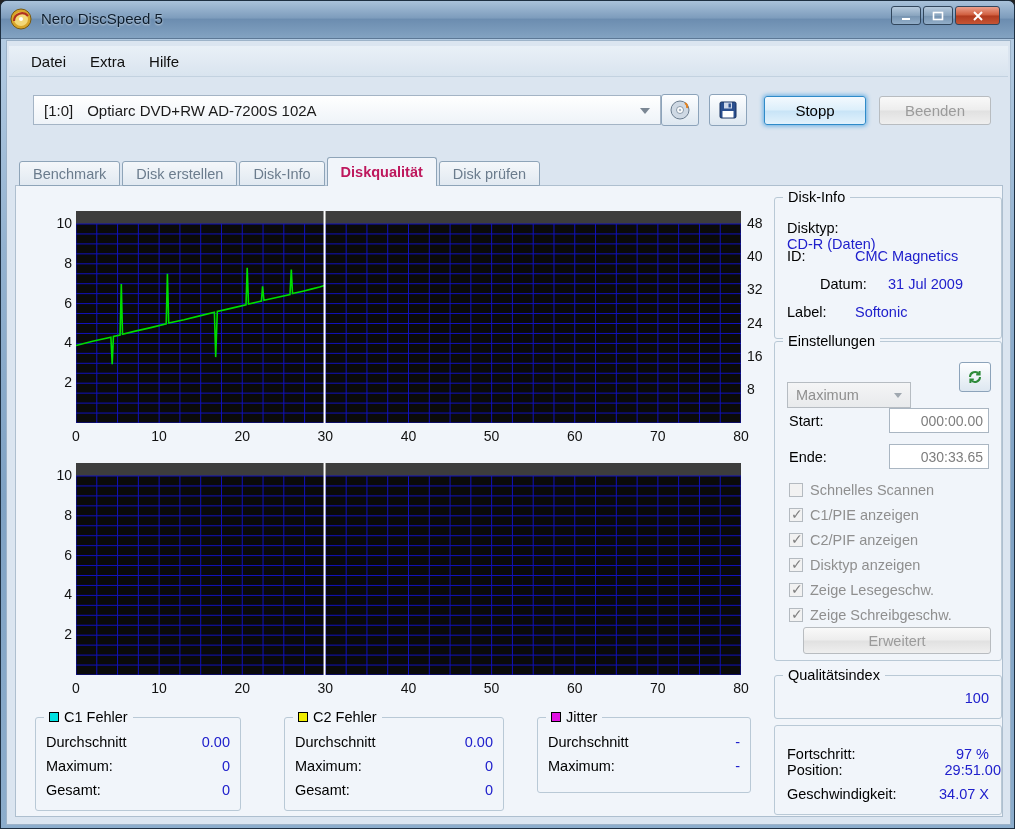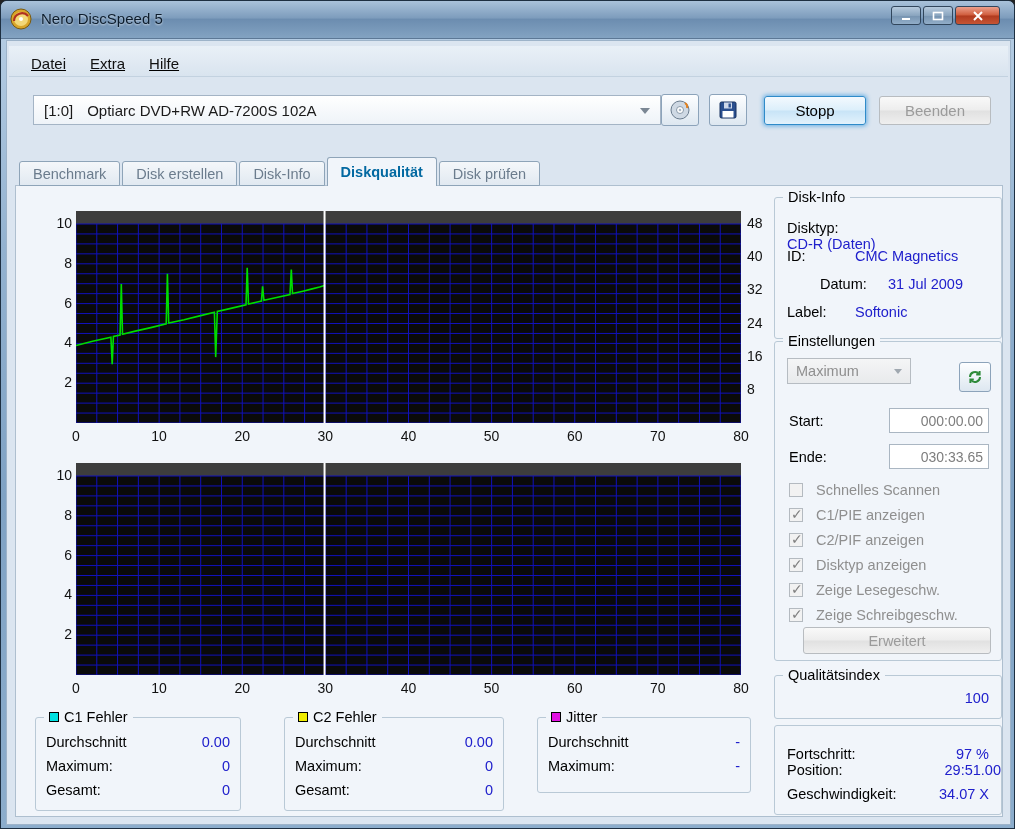--- a/index.html
+++ b/index.html
@@ -23,22 +23,22 @@
     display:flex; align-items:center; justify-content:center; cursor:default; }
   .win-btn.min,.win-btn.max { width:30px; }
   .win-btn.close { width:45px;
     background:linear-gradient(180deg,#eca08c 0%,#cf5c3c 48%,#b03a1e 52%,#c65535 100%); }
 
   
   .client-bg { position:absolute; left:5px; top:39px; width:1005px; height:785px;
     background:#dbe5f0; border:1px solid #9db3c9; }
 
   .menubar { position:absolute; left:8px; top:45px; width:999px; height:31px;
-    display:flex; align-items:flex-end; padding-left:10px;
-    background:linear-gradient(180deg,#e9f0f7,#d9e4ef); border-bottom:1px solid #c3d2e0;text-decoration:underline; }
+    display:flex; align-items:center; padding-left:10px;
+    background:linear-gradient(180deg,#e9f0f7,#d9e4ef); border-bottom:1px solid #c3d2e0; }
   .menu-item { font-size:15px; color:#101010; padding:4px 12px; }
 
   
   .combo { position:absolute; left:32px; top:94px; width:628px; height:30px;
     background:linear-gradient(180deg,#ffffff,#eef3f8); border:1px solid #a4b4c5;
     display:flex; align-items:center; padding:0 28px 0 10px; font-size:15px; color:#1a1a1a; }
   .combo .arrow { position:absolute; right:10px; top:12px; width:0; height:0;
     border-left:5px solid transparent; border-right:5px solid transparent; border-top:6px solid #7b8794; }
   .tool-btn { position:absolute; top:93px; width:38px; height:32px;
     background:linear-gradient(180deg,#fdfeff,#dde7f0); border:1px solid #8ca3ba; border-radius:3px;
@@ -50,21 +50,21 @@
     border:1px solid #2f8bc9; box-shadow:0 0 4px 1px rgba(80,165,225,.85); }
   .btn-quit { left:878px; width:112px; color:#9b9b9b;
     background:linear-gradient(180deg,#f9f9f9 0%,#ededed 48%,#e1e1e1 52%,#efefef 100%);
     border:1px solid #b8bcc0; }
 
   
   .tabs { position:absolute; left:18px; top:156px; height:29px; display:flex; align-items:flex-end; z-index:5; }
   .tab { height:25px; padding:0 13px; margin-right:2px; display:flex; align-items:center;
     font-size:14.5px; color:#6b7c8d; background:linear-gradient(180deg,#f4f7fa,#e1e9f1);
     border:1px solid #8ea4b8; border-radius:3px 3px 0 0; }
-  .tab.active { height:29px; color:#0369a1; font-weight:bold; background:#f1f5fa; border-bottom:none; }
+  .tab.active { height:29px; color:#be185d; font-weight:bold; background:#f1f5fa; border-bottom:none; }
 
   .panel { position:absolute; left:14px; top:184px; width:988px; height:632px;
     background:#f1f5fa; border:1px solid #aebfcf; }
 
   
   .chart-wrap { position:absolute; width:744px; height:240px; }
   .chart-top { left:30px; top:208px; }
   .chart-bottom { left:30px; top:460px; }
   .plot { position:absolute; left:45px; top:2px; width:665px; height:212px; background:#0a0a0a; }
   .tick { position:absolute; font-size:14px; color:#111; }
@@ -94,21 +94,21 @@
     border-left:4px solid transparent; border-right:4px solid transparent; border-top:5px solid #a0a8b0; }
   .icon-sq-btn { position:absolute; width:32px; height:30px;
     background:linear-gradient(180deg,#fdfeff,#dde7f0); border:1px solid #8ca3ba; border-radius:3px;
     display:flex; align-items:center; justify-content:center; }
   .field-row { position:absolute; left:14px; right:12px; height:25px; display:flex; align-items:center; }
   .field-row .lbl { font-size:14.5px; color:#000; }
   .field-row input { margin-left:auto; width:100px; height:25px; border:1px solid #aab6c2;
     background:#fff; color:#7d7d7d; font-size:14px; text-align:right; padding:0 5px;
     font-family:"Liberation Sans","DejaVu Sans",sans-serif; }
 
-  .check-row { position:absolute; left:14px; display:flex; align-items:center; gap:13px; height:20px; }
+  .check-row { position:absolute; left:14px; display:flex; align-items:center; gap:7px; height:20px; }
   .cb-box { width:14px; height:14px; background:#f2f2f2; border:1px solid #b4bac0; position:relative; }
   .cb-box.checked::after { content:"\2713"; position:absolute; left:1px; top:-3px; font-size:14px; color:#808080; }
   .check-row .cb-lbl { font-size:14.5px; color:#8f8f8f; }
 
   .btn-adv { position:absolute; right:10px; width:188px; height:27px; color:#9b9b9b; font-size:14.5px;
     background:linear-gradient(180deg,#f9f9f9 0%,#ededed 48%,#e1e1e1 52%,#efefef 100%);
     border:1px solid #b8bcc0; border-radius:3px; display:flex; align-items:center; justify-content:center; }
 </style>
 </head>
 <body>
@@ -414,21 +414,21 @@
     <div class="di-row" style="top:106px;">
       <span class="lbl">Label:</span>
       <span class="val">Softonic</span>
     </div>
   </div>
 
   <div class="groupbox" style="left:773px; top:340px; width:228px; height:320px;">
     <div class="legend">
       <span>Einstellungen</span>
     </div>
-    <div class="mini-combo" style="top:16px;align-items:center;">
+    <div class="mini-combo" style="top:40px;align-items:center;">
       <span>Maximum</span>
       <span class="arrow"></span>
     </div>
     <div class="icon-sq-btn" style="right:10px; top:20px;">
       <svg width="18" height="18" viewBox="0 0 18 18">
         <path d="M4 9 a5 5 0 0 1 9-3" fill="none" stroke="#2e8b3a" stroke-width="2"></path>
         <path d="M13.6 3 v3.4 h-3.4" fill="none" stroke="#2e8b3a" stroke-width="2"></path>
         <path d="M14 9 a5 5 0 0 1 -9 3" fill="none" stroke="#2e8b3a" stroke-width="2"></path>
         <path d="M4.4 15 v-3.4 h3.4" fill="none" stroke="#2e8b3a" stroke-width="2"></path>
       </svg>

